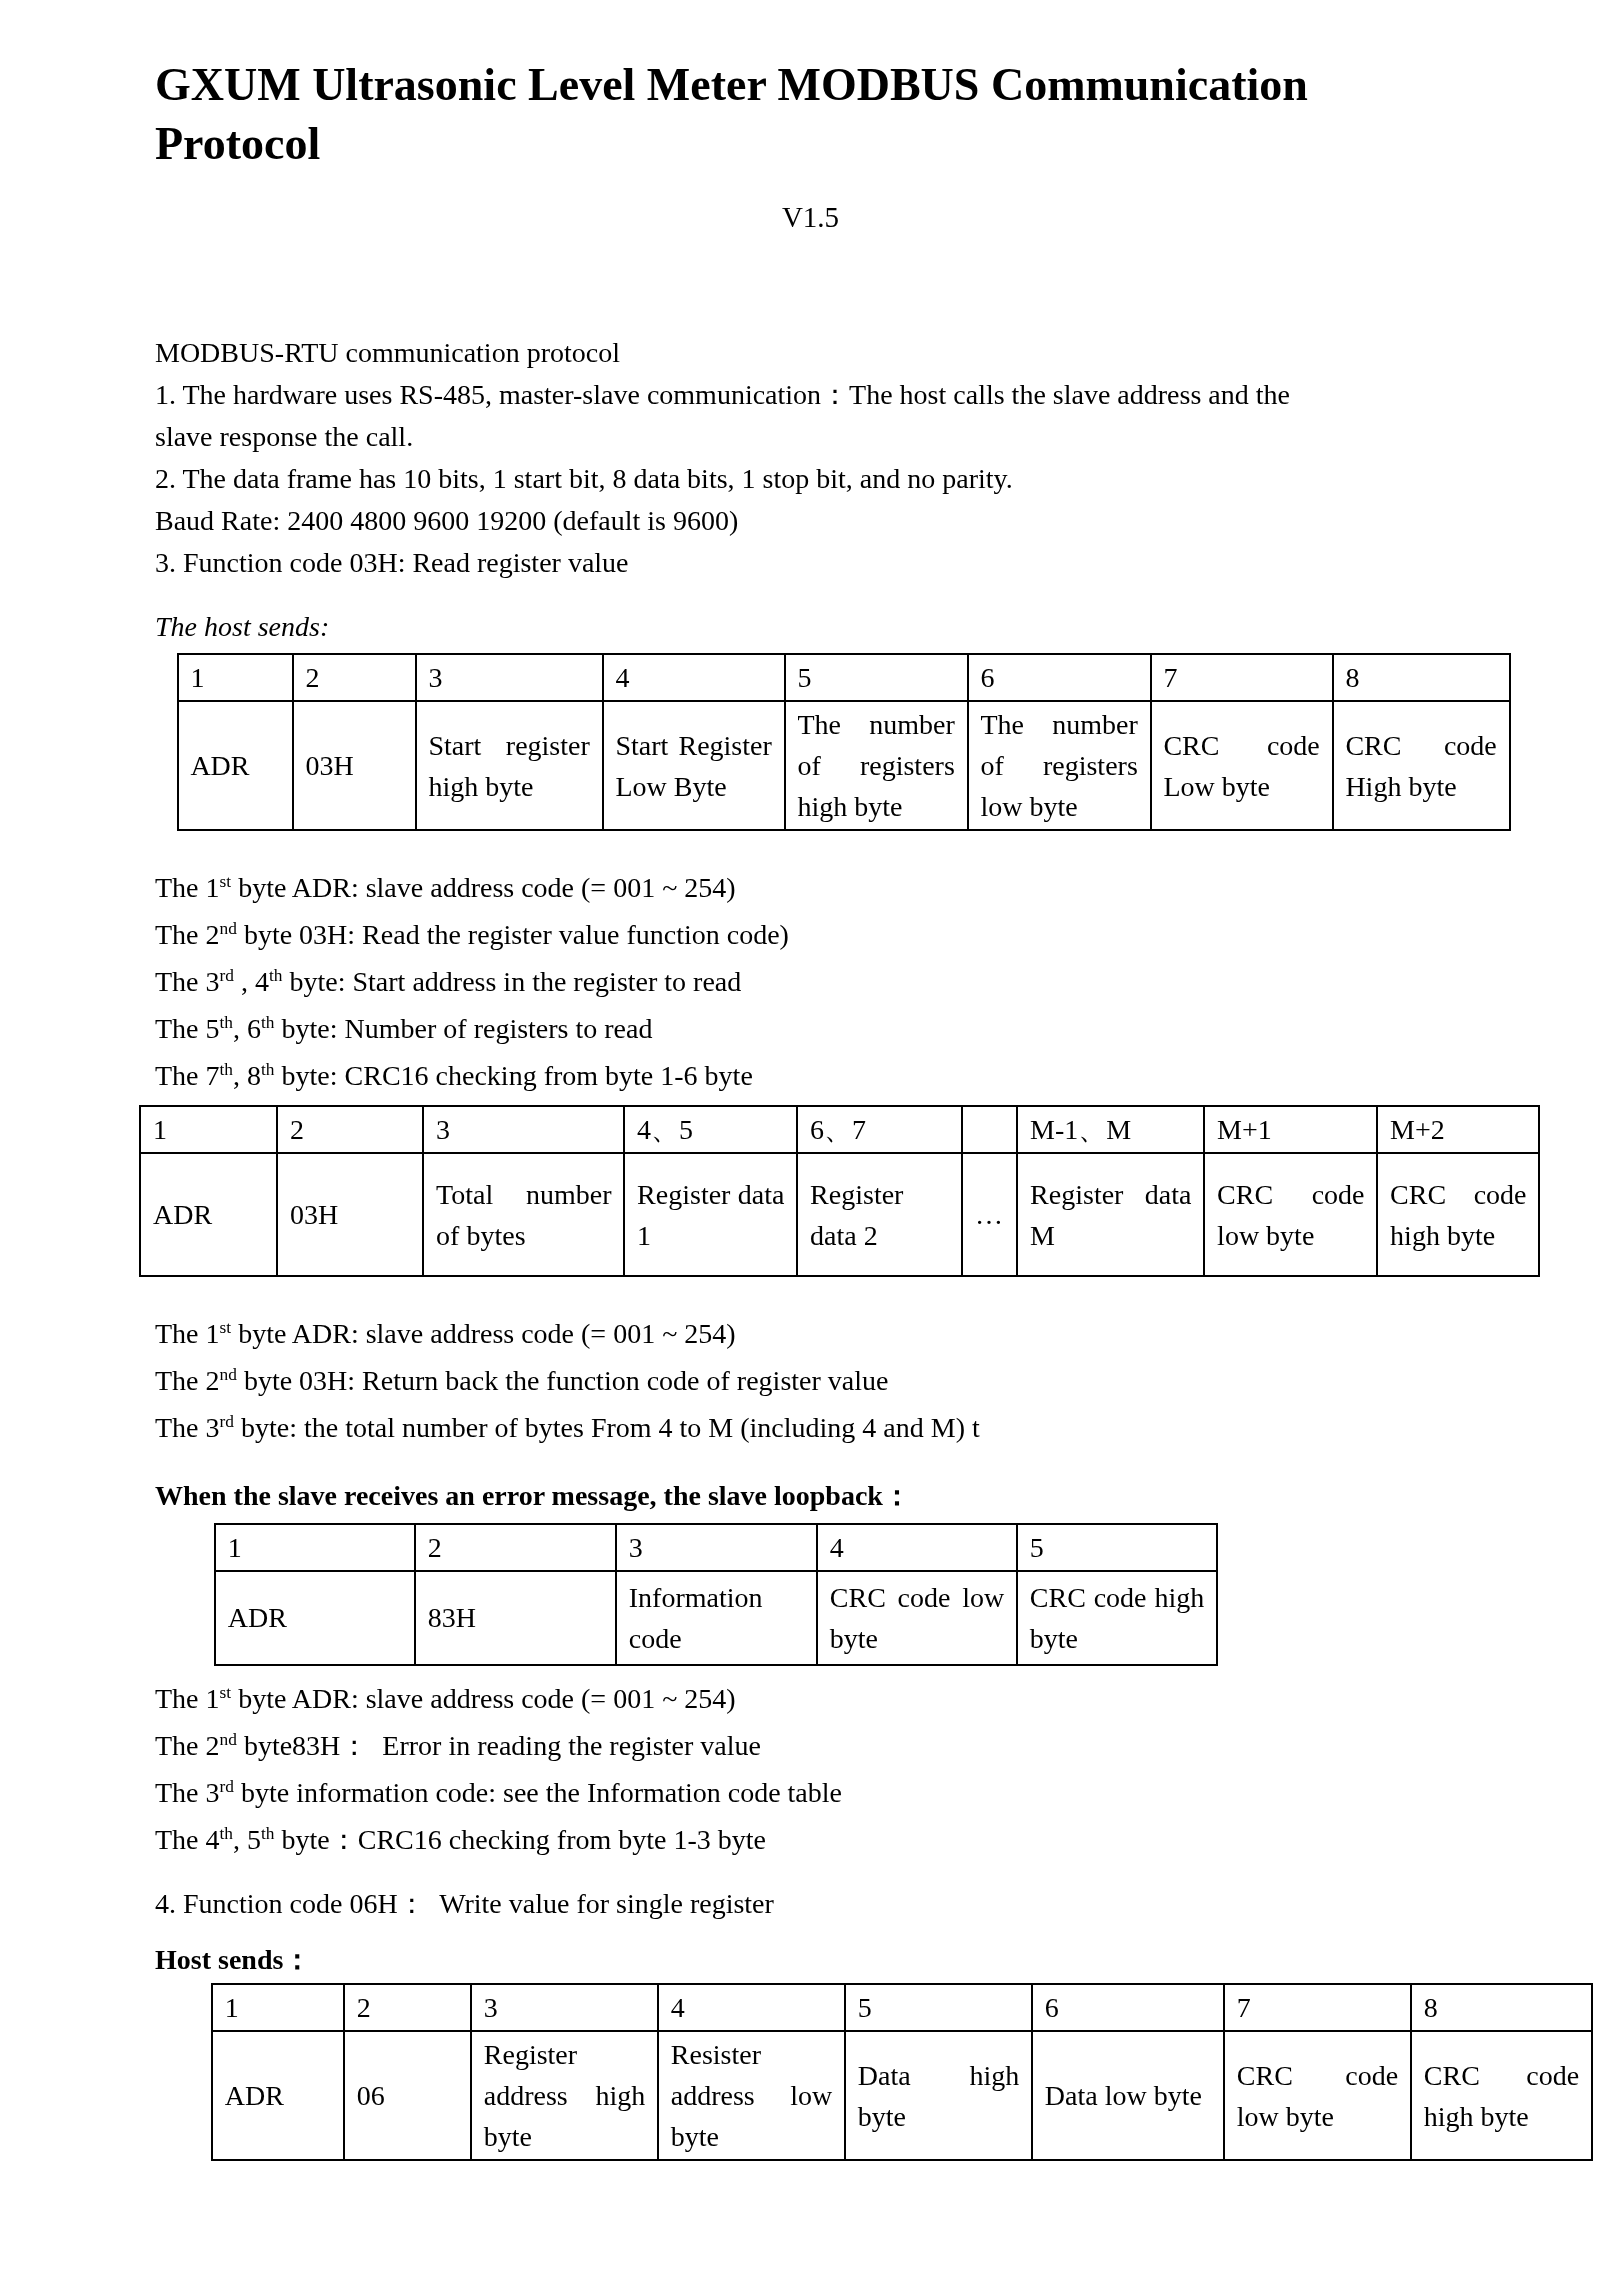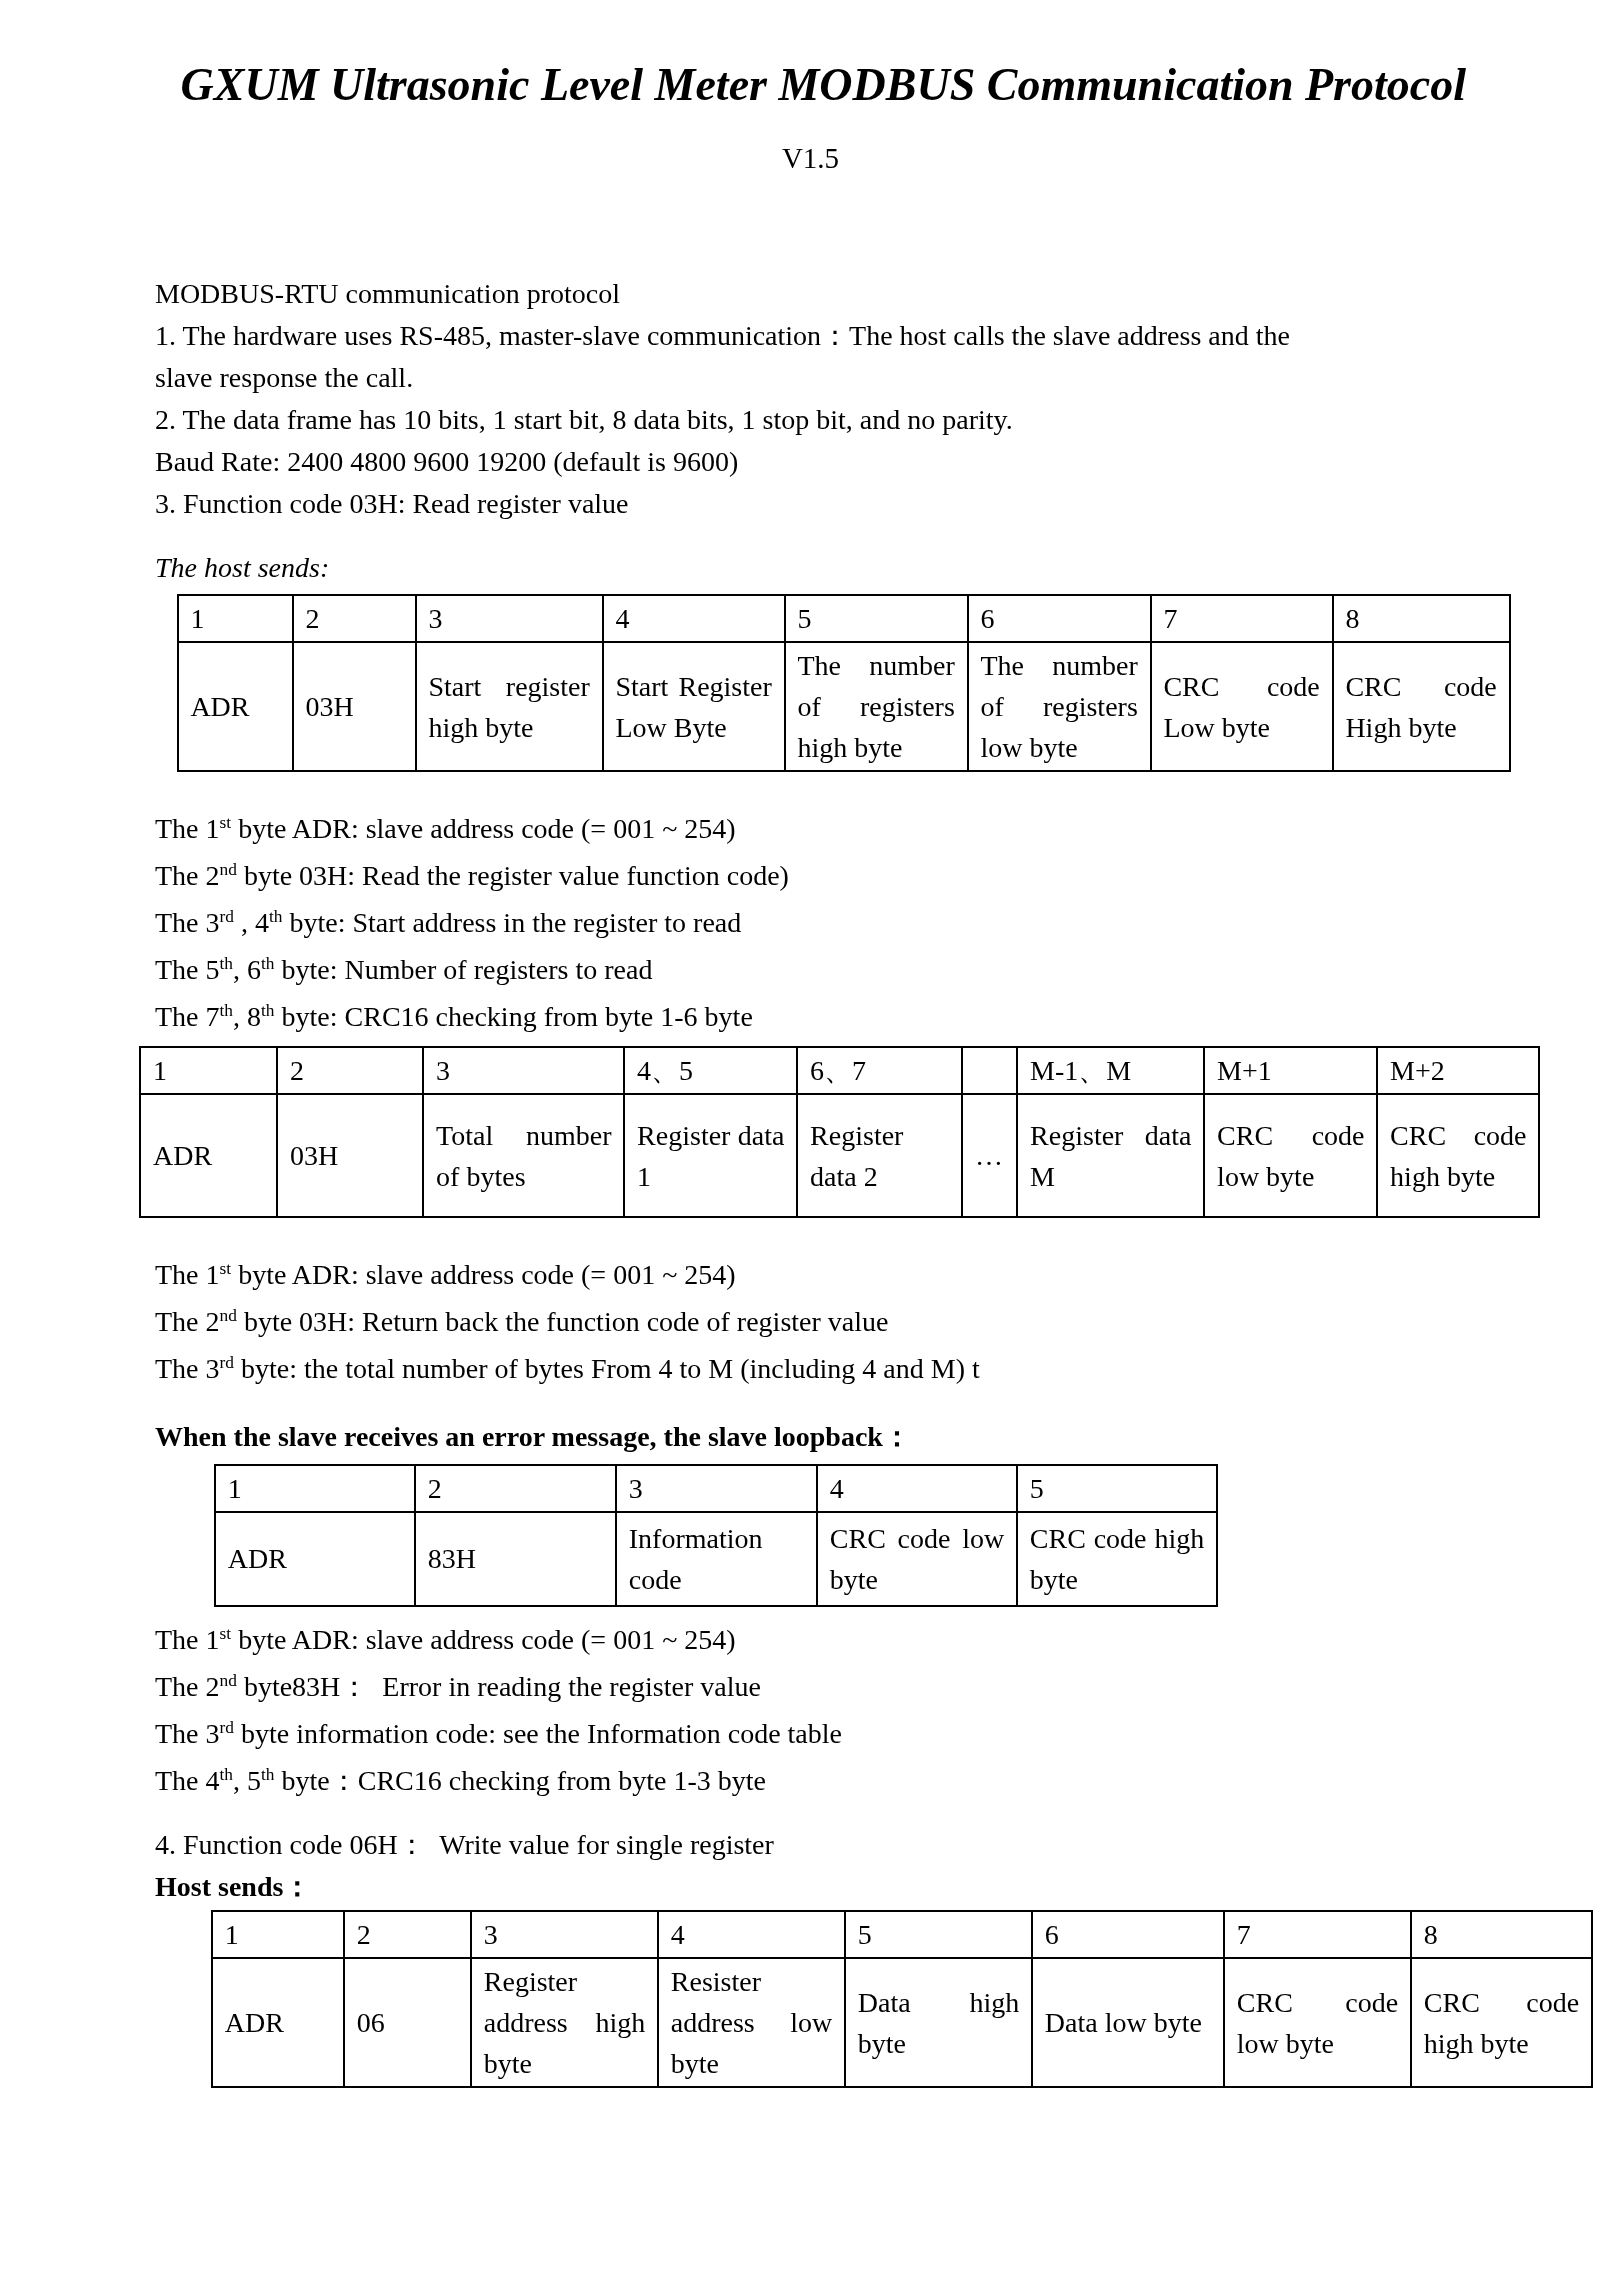--- a/index.html
+++ b/index.html
@@ -7,21 +7,21 @@
   body {
     width: 1621px; height: 2293px;
     color: #000;
     font-family: "Liberation Serif", "DejaVu Serif", serif;
     font-size: 28px;
     overflow: hidden;
     position: relative;
   }
   .page { padding: 55px 155px 0 155px; }
 
-  .title { font-size: 46px; font-weight: bold; text-align: right; line-height: 59px; font-style: italic; }
+  .title { font-size: 46px; font-weight: bold; text-align: left; line-height: 59px; }
   .version { font-size: 29px; text-align: center; margin-top: 25.5px; line-height: 37px; }
 
   .intro { margin-top: 96px; }
   .iline { line-height: 42px; white-space: pre-wrap; }
 
   .label { margin-top: 22px; line-height: 42px; font-style: italic; }
   .bold { font-weight: bold; }
 
   table.dtable { border-collapse: collapse; table-layout: fixed; border: 2.9px solid #000; }
   table.dtable td {
@@ -42,21 +42,21 @@
   .t4 { width: 1382px; margin: 2px 0 0 56px; }
   .t4 tr.data td { height: 129px; }
   td.cen { text-align: center; padding: 2px 3.9px; }
 
   .desc { margin-top: 33px; }
   .dline { line-height: 47px; white-space: pre-wrap; }
   sup { font-size: 0.62em; line-height: 0; vertical-align: super; }
 
   .sec-heading { margin-top: 23.5px; line-height: 42px; font-weight: bold; }
   .s4line { margin-top: 19.6px; line-height: 42px; white-space: pre-wrap; }
-  .host2 { margin-top: 0; line-height: 42px; }
+  .host2 { margin-top: 14px; line-height: 42px; }
 </style>
 </head>
 <body>
 
 <div class="page">
 
   <h1 class="title">GXUM Ultrasonic Level Meter MODBUS Communication Protocol</h1>
   <div class="version">V1.5</div>
 
   <div class="intro">

